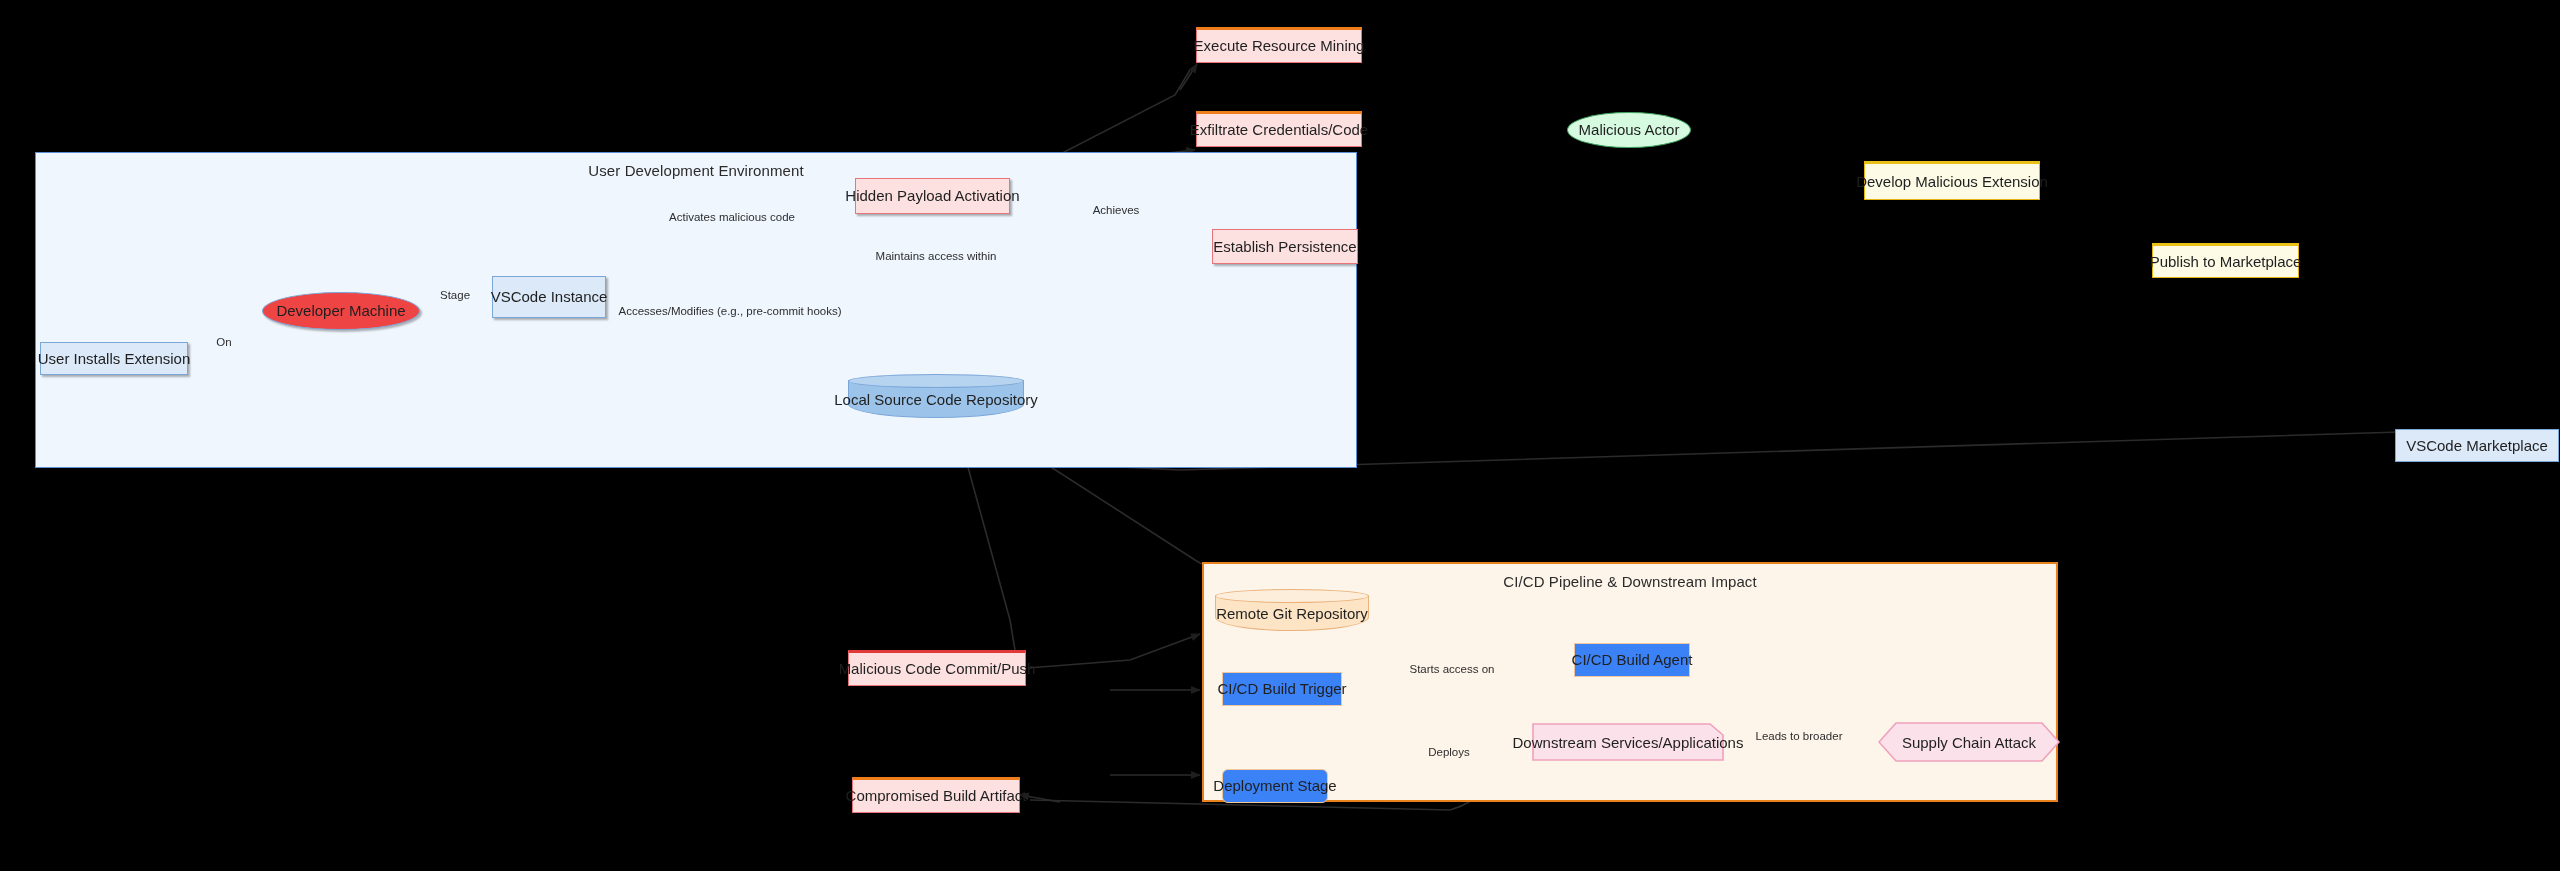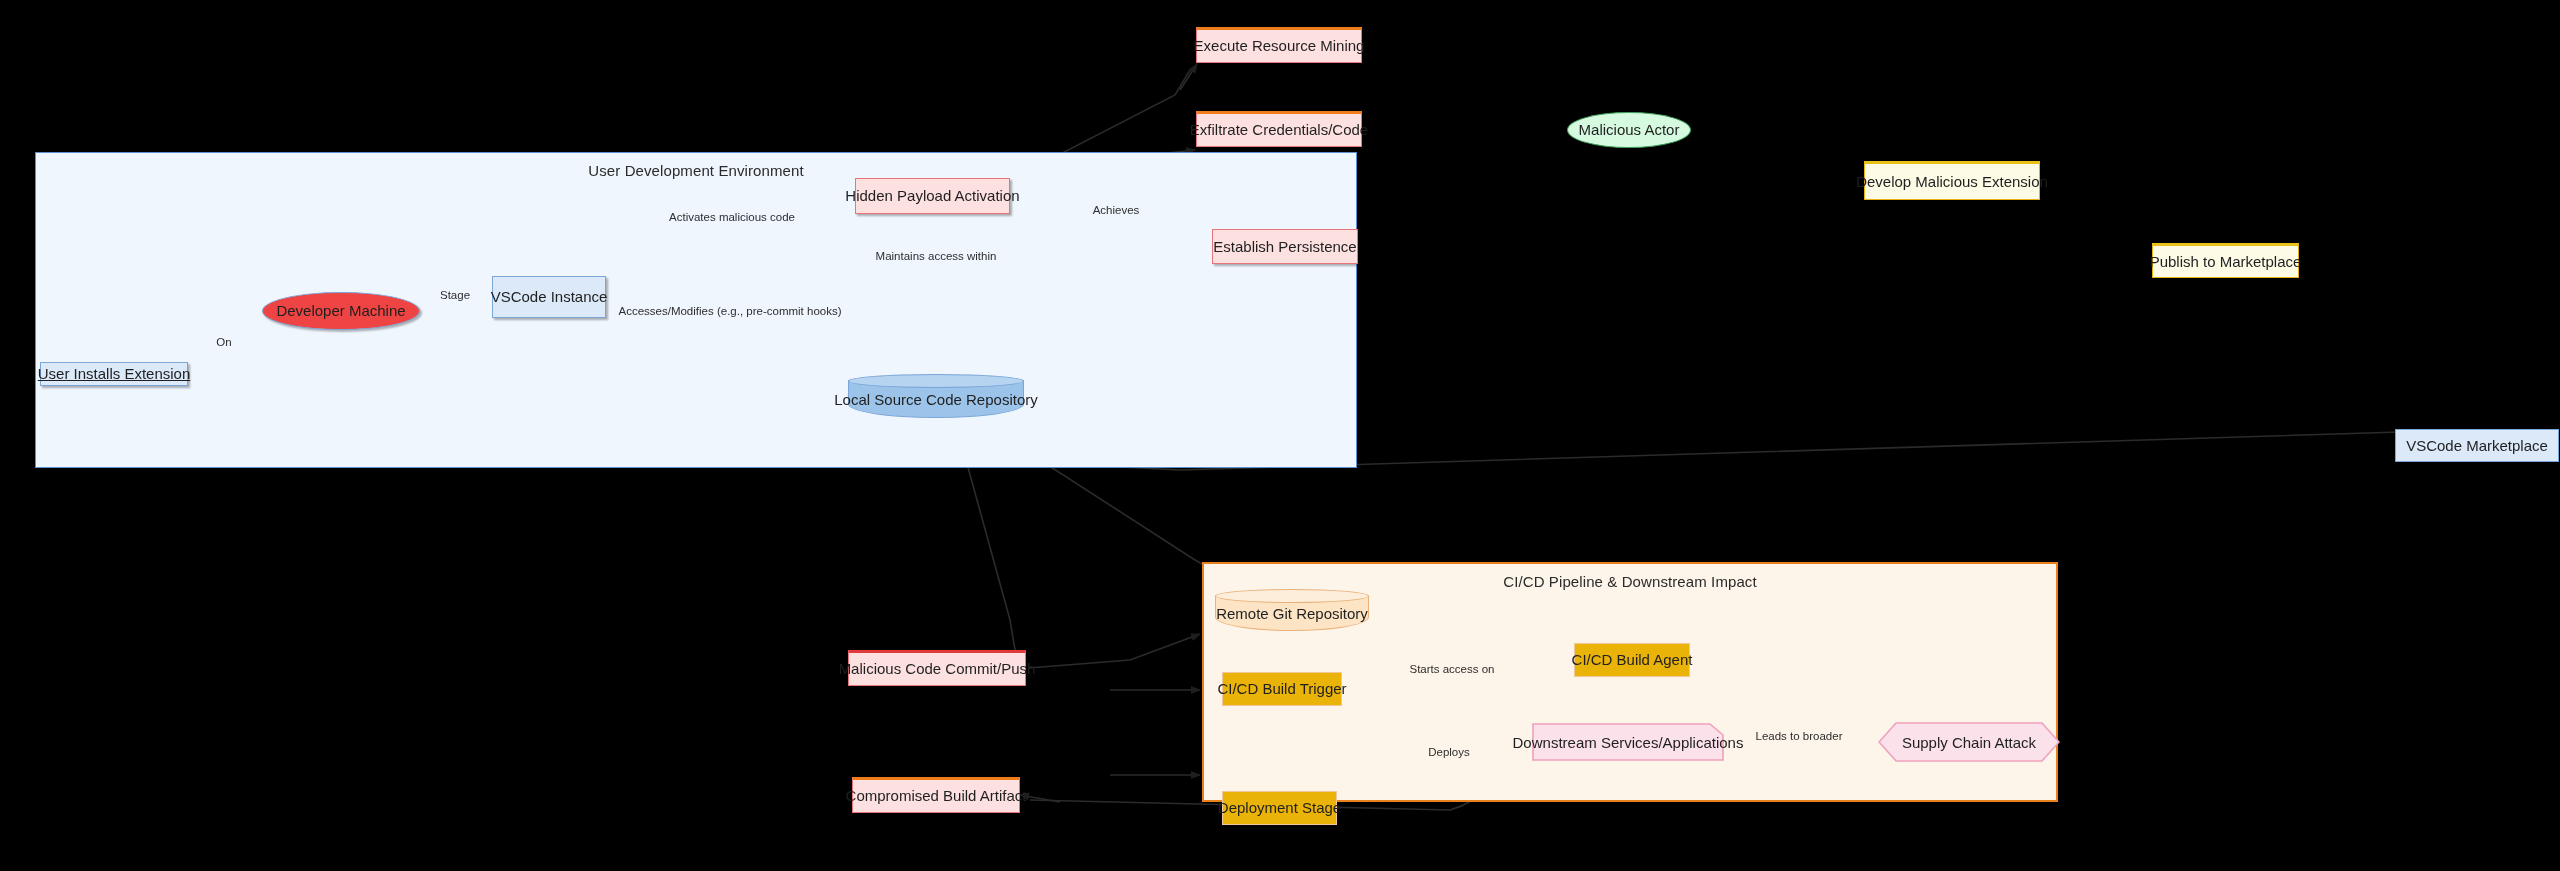--- a/index.html
+++ b/index.html
@@ -24,21 +24,21 @@
   
   .n-blue{background:#dbe9f9;border:1px solid #7aa6d8;box-shadow:2px 2px 2px rgba(0,0,0,.30);}
   
   .n-red{background:#fde0e0;border:1.5px solid #e8747a;box-shadow:2px 2px 2px rgba(0,0,0,.30);}
   .n-red.top-red{border-top:3px solid #e03a3a;}
   .n-red.top-orange{border-top:3px solid #ef7d1a;}
   
   .n-yellow{background:#fdfbe6;border:1.5px solid #e6b213;box-shadow:2px 2px 2px rgba(0,0,0,.30);}
   .n-yellow.top-gold{border-top:3px solid #e8c018;}
   
-  .n-cream{background:#eab308;border:1px solid #f0c79a;}
+  .n-cream{background:#3b82f6;border:1px solid #f0c79a;}
 
   
   .n-ellipse{border-radius:50%;}
   .e-blue{background:#ef4444;border:1px solid #7aa6d8;box-shadow:2px 2px 2px rgba(0,0,0,.28);}
   .e-green{background:#d6fadf;border:1.5px solid #3fa05c;box-shadow:2px 2px 2px rgba(0,0,0,.28);}
 
   
   .n-cyl{position:absolute;box-sizing:border-box;}
   .n-cyl .cyl-body{position:absolute;left:0;right:0;top:6px;bottom:0;
       border-left:1px solid #7aa6d8;border-right:1px solid #7aa6d8;border-bottom:1px solid #7aa6d8;
@@ -139,21 +139,21 @@
   <div class="node n-yellow top-gold" style="left:2152px;top:243px;width:147px;height:35px;">Publish to Marketplace</div>
 
   <div class="node n-red" style="left:855px;top:178px;width:155px;height:36px;">Hidden Payload Activation</div>
 
   <div class="node n-red" style="left:1212px;top:229px;width:146px;height:35px;">Establish Persistence</div>
 
   <div class="node n-blue" style="left:492px;top:276px;width:114px;height:42px;">VSCode Instance</div>
 
   <div class="node n-ellipse e-blue" style="left:262px;top:292px;width:158px;height:38px;">Developer Machine</div>
 
-  <div class="node n-blue" style="left:40px;top:362px;width:148px;height:24px;text-decoration:underline;">User Installs Extension</div>
+  <div class="node n-blue" style="left:40px;top:342px;width:148px;height:33px;">User Installs Extension</div>
 
   <div class="n-cyl cyl-blue" style="left:848px;top:374px;width:176px;height:44px;">
     <div class="cyl-body"></div>
     <div class="cyl-top"></div>
     <div class="cyl-label">Local Source Code Repository</div>
   </div>
 
   <div class="node n-blue" style="left:2395px;top:429px;width:164px;height:33px;">VSCode Marketplace</div>
 
   <div class="n-cyl cyl-cream" style="left:1215px;top:589px;width:154px;height:42px;">
@@ -163,21 +163,21 @@
   </div>
 
   <div class="node n-red top-red" style="left:848px;top:650px;width:178px;height:36px;">Malicious Code Commit/Push</div>
 
   <div class="node n-cream" style="left:1222px;top:672px;width:120px;height:34px;">CI/CD Build Trigger</div>
 
   <div class="node n-cream" style="left:1574px;top:643px;width:116px;height:34px;">CI/CD Build Agent</div>
 
   <div class="node n-red top-orange" style="left:852px;top:777px;width:168px;height:36px;">Compromised Build Artifact</div>
 
-  <div class="node n-cream" style="left:1222px;top:791px;width:115px;height:34px;">Deployment Stage</div>
+  <div class="node n-cream" style="left:1222px;top:769px;width:106px;height:34px;border-radius:6px;">Deployment Stage</div>
 
   <div class="n-notch" style="left:1532px;top:723px;width:192px;height:38px;">
     <svg viewBox="0 0 192 38" width="192" height="38" preserveAspectRatio="none" style="position:absolute;inset:0;">
       <path d="M1,1 H178 L191,12 V37 H1 Z" fill="#fbe1ea" stroke="#efa1bb" stroke-width="1.6"></path>
     </svg>
     <div class="notch-label">Downstream Services/Applications</div>
   </div>
 
   <div class="n-hex" style="left:1878px;top:722px;width:182px;height:40px;">
     <svg viewBox="0 0 182 40" width="182" height="40" preserveAspectRatio="none" style="position:absolute;inset:0;">

